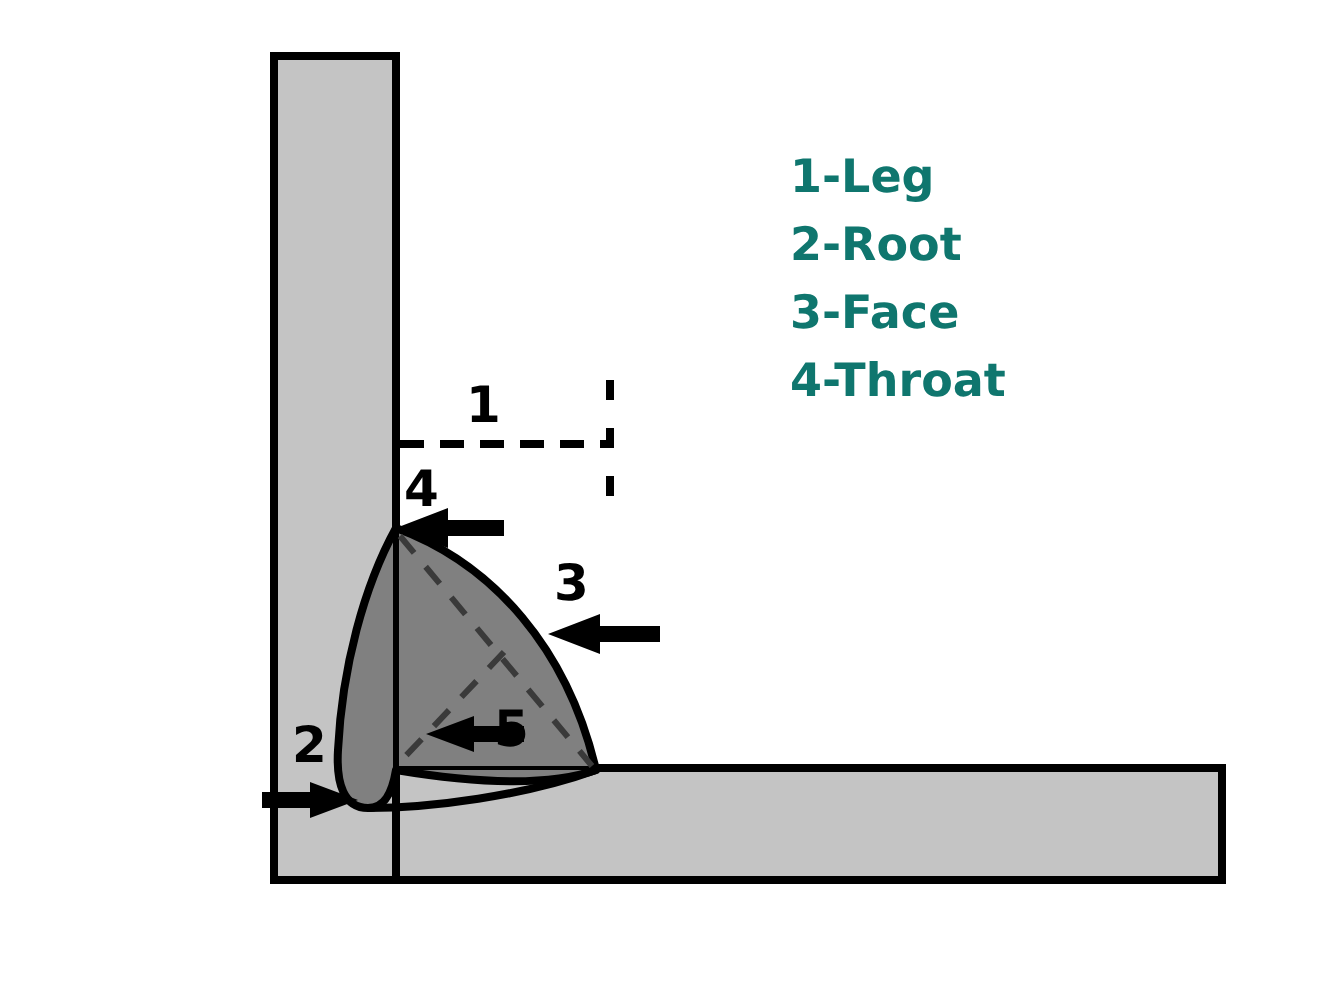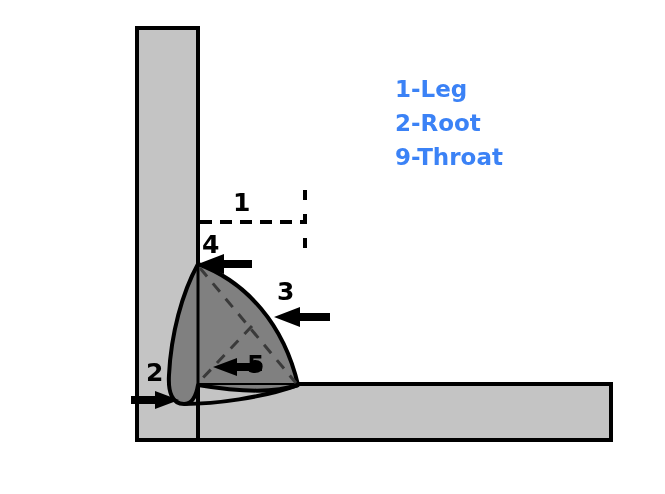--- a/index.html
+++ b/index.html
@@ -28,21 +28,21 @@
   .legend-block {
     position: absolute;
     left: 395px;
     top: 72px;
     width: 200px;
   }
   .legend-entry {
     font-family: "DejaVu Sans", sans-serif;
     font-size: 23px;
     font-weight: bold;
-    color: #3b82f6;
+    color: #0f766e;
     line-height: 34px;
     white-space: nowrap;
   }
   .callout-num {
     position: absolute;
     font-family: "DejaVu Sans", sans-serif;
     font-size: 25px;
     font-weight: bold;
     color: #000000;
     line-height: 1;
@@ -110,16 +110,17 @@
 
   <div class="callout-num" style="left:277px; top:279px;">3</div>
 
   <div class="callout-num" style="left:202px; top:232px;">4</div>
 
   <div class="callout-num" style="left:247px; top:352px;">5</div>
 
   <div class="legend-block">
     <div class="legend-entry">1-Leg</div>
     <div class="legend-entry">2-Root</div>
-    <div class="legend-entry">9-Throat</div>
+    <div class="legend-entry">3-Face</div>
+    <div class="legend-entry">4-Throat</div>
   </div>
 
 </div>
 
 </body></html>

